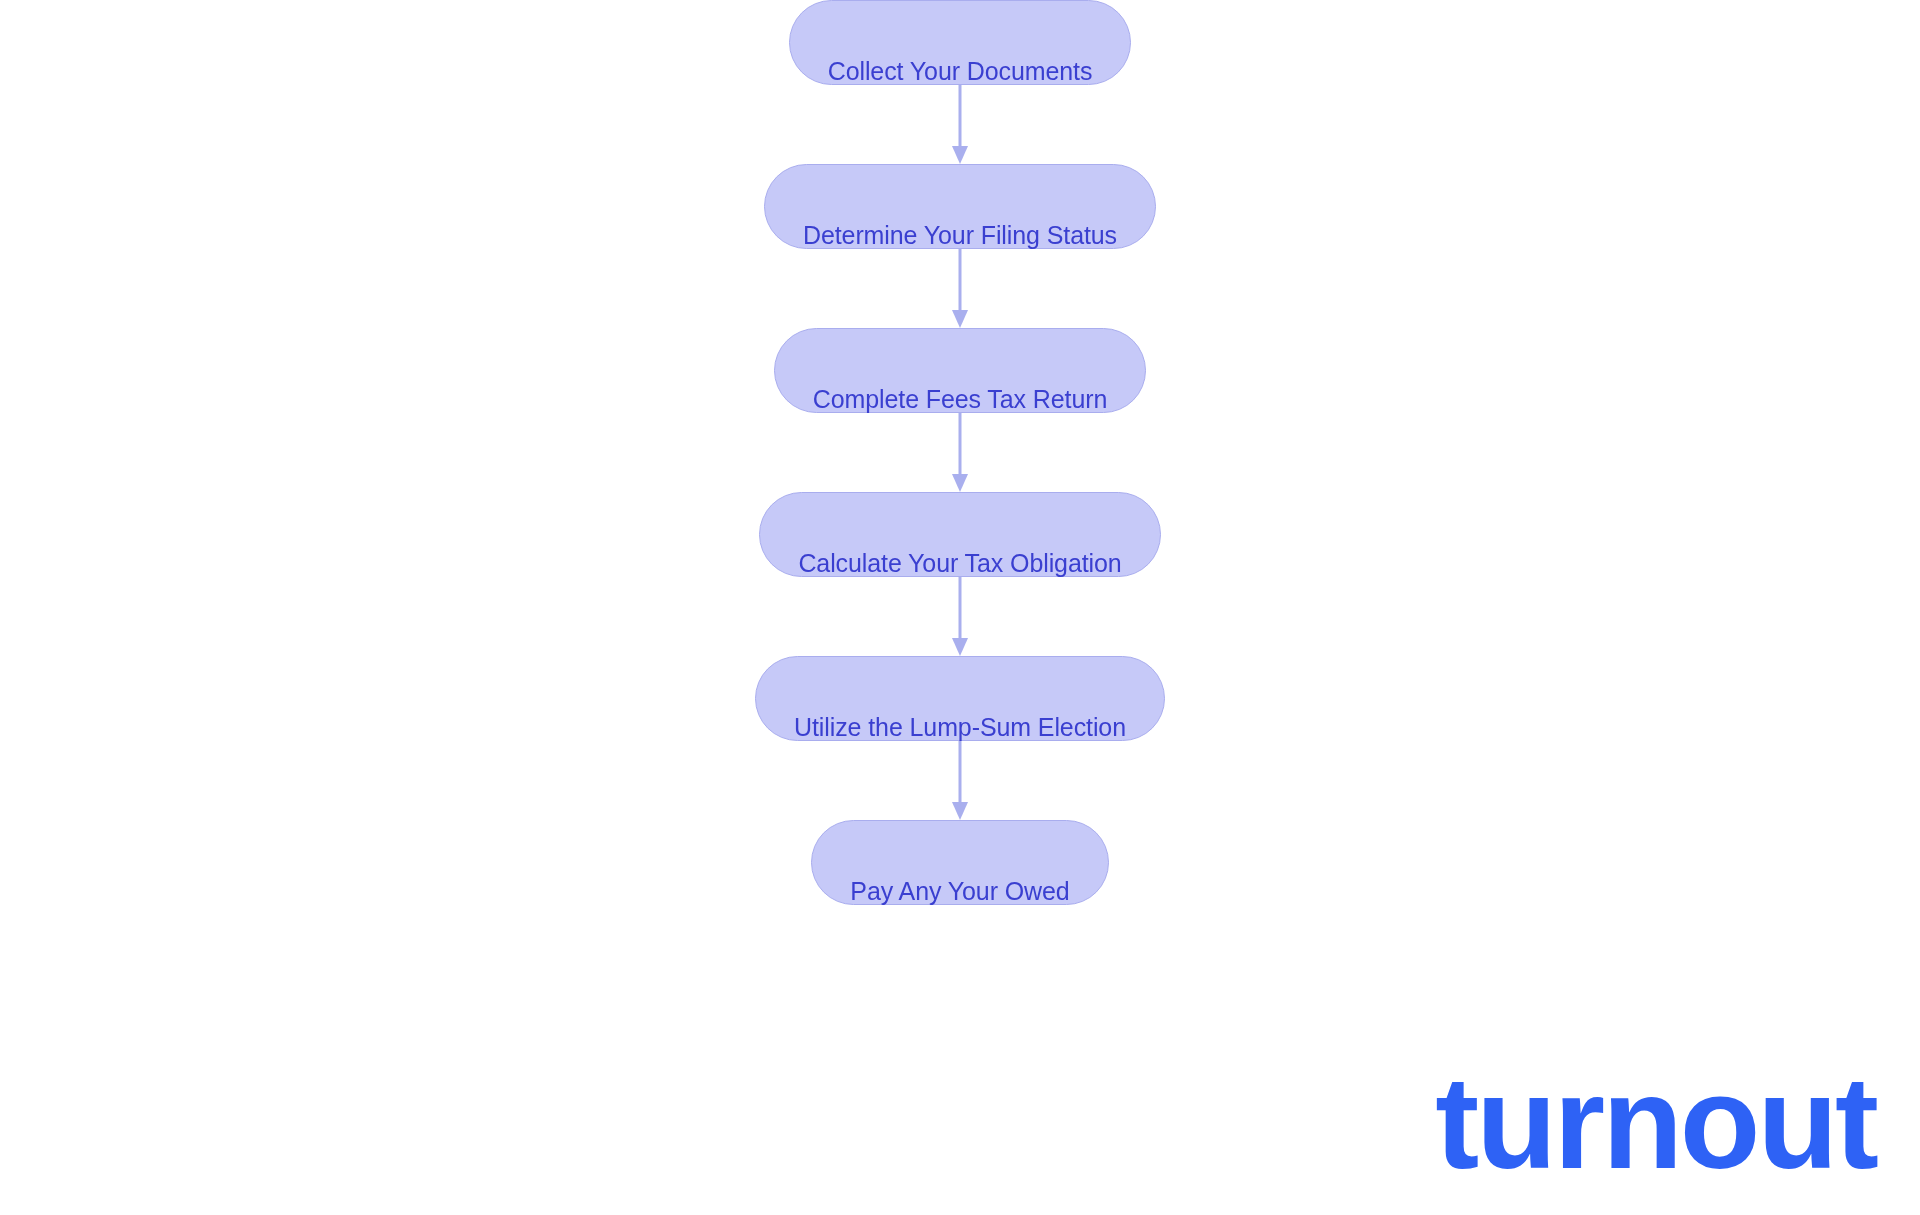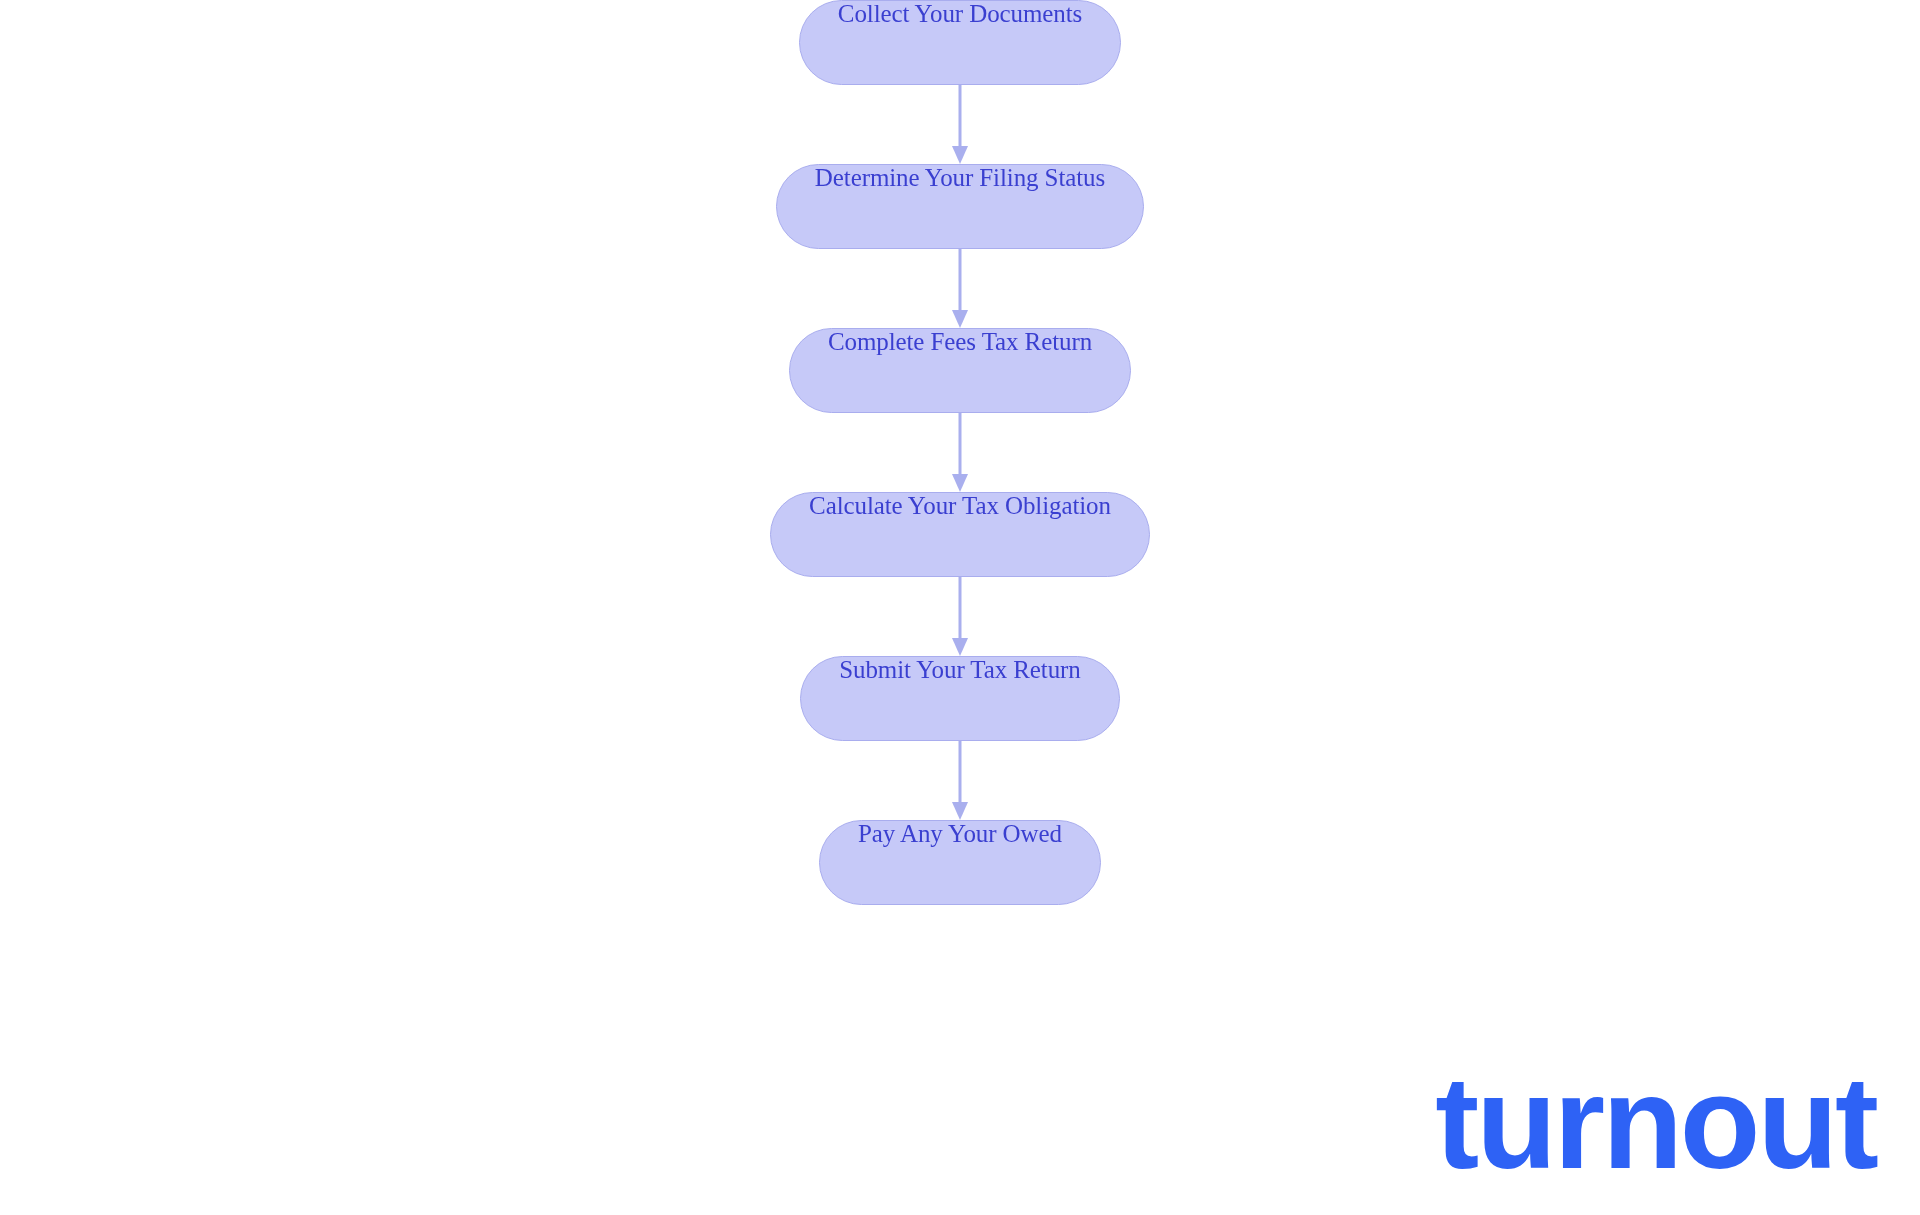--- a/index.html
+++ b/index.html
@@ -43,25 +43,24 @@
     align-items: center;
   }
 
   .node {
     box-sizing: border-box;
     height: 85px;
     background: #c6c9f8;
     border: 1.6px solid #a9adee;
     border-radius: 44px;
     display: flex;
-    align-items: flex-start;
+    align-items: flex-end;
     justify-content: center;
     padding: 0 38px;
     white-space: nowrap;
-    font-family: Liberation Serif, serif;
   }
 
   .node-label {
     color: #3a3fd0;
     font-size: 25px;
     font-weight: 400;
     letter-spacing: -0.1px;
     line-height: 1;
   }
 
@@ -149,30 +148,30 @@
     <div class="flow-step">
       <div class="node">
         <span class="node-label">Calculate Your Tax Obligation</span>
       </div>
       <div class="connector">
         <div class="stem"></div>
         <div class="head"></div>
       </div>
     </div>
 
-
     <div class="flow-step">
       <div class="node">
-        <span class="node-label">Submit Your Tax Return</span>
+        <span class="node-label">Utilize the Lump-Sum Election</span>
       </div>
       <div class="connector">
         <div class="stem"></div>
         <div class="head"></div>
       </div>
     </div>
+
 
     <div class="flow-step">
       <div class="node">
         <span class="node-label">Pay Any Your Owed</span>
       </div>
     </div>
 
   </div>
 
   <div id="brand">

